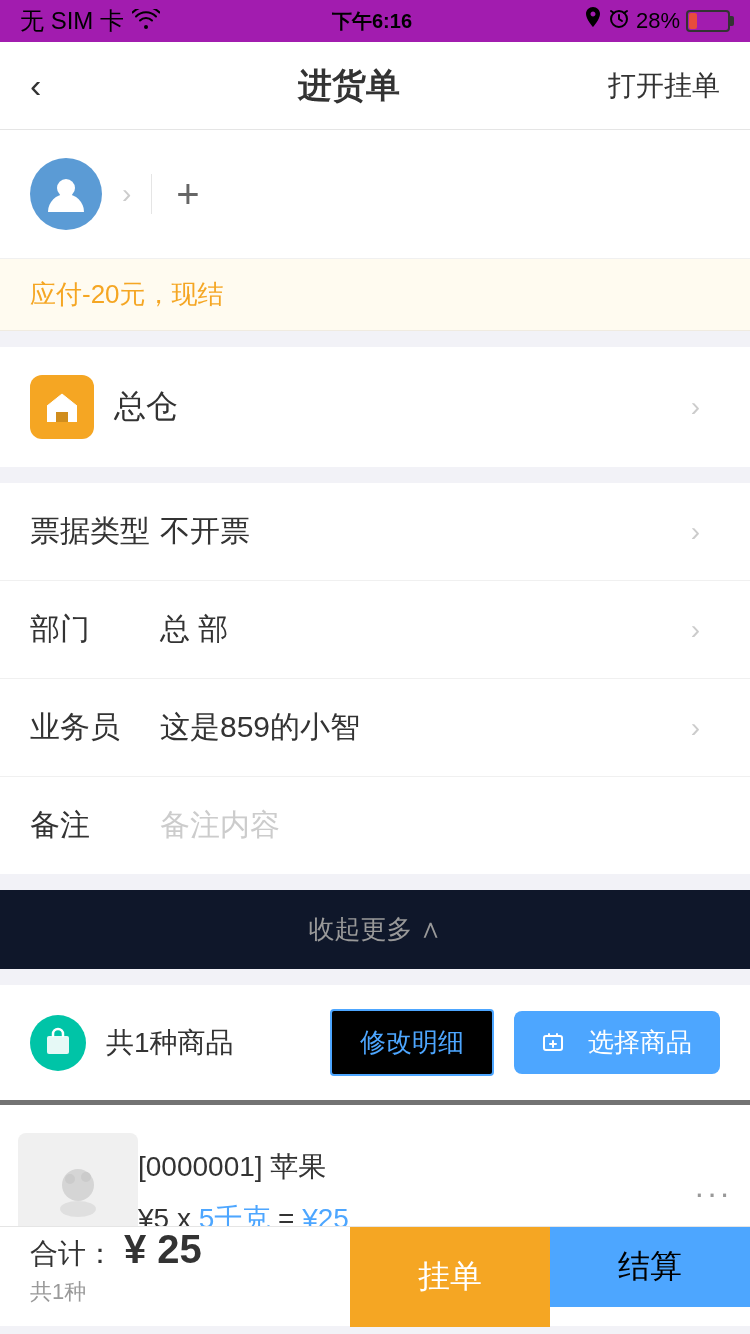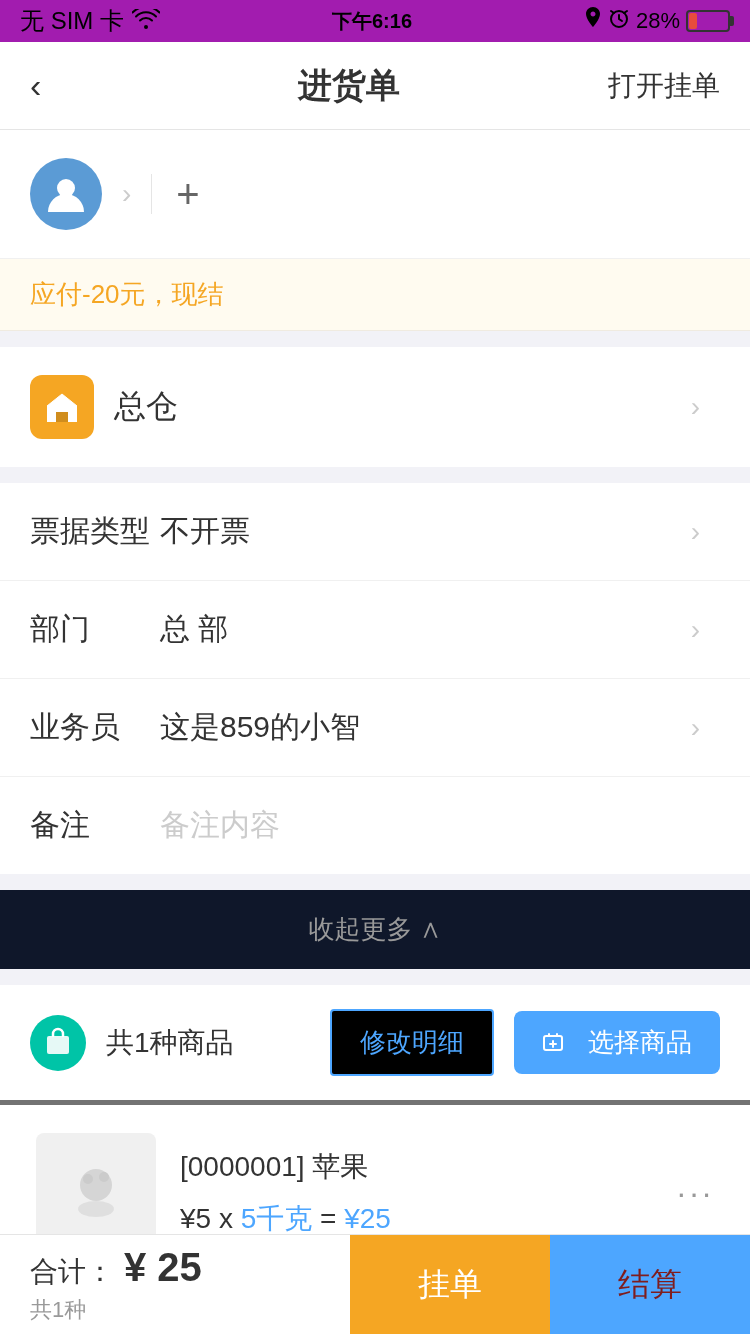--- a/index.html
+++ b/index.html
@@ -214,22 +214,21 @@
       display: flex;
       align-items: center;
       gap: 24px;
     }
 
     
     .product-item {
       background: #fff;
       display: flex;
       align-items: center;
-      padding: 28px 36px;
-      gap: 24px;
+      padding: 28px 18px;
       margin-bottom: 16px;
     }
     .product-thumb {
       width: 120px; height: 120px;
       background: #f0f0f0;
       border-radius: 8px;
       display: flex; align-items: center; justify-content: center;
       flex-shrink: 0;
       overflow: hidden;
     }
@@ -248,25 +247,24 @@
     .product-more {
       color: #999;
       font-size: 32px;
       cursor: pointer;
       letter-spacing: 2px;
     }
 
     
     .footer {
       position: fixed;
-      bottom: 0;
+      bottom: 8px;
       width: 750px;
       height: 100px;
       display: flex;
-      align-items: center;
       background: #fff;
       border-top: 1px solid #e5e5e5;
     }
     .footer-total {
       flex: 1;
       padding: 0 30px;
     }
     .footer-total-row {
       font-size: 28px;
       color: #333;
@@ -292,23 +290,23 @@
       border: none;
       font-size: 32px;
       cursor: pointer;
       display: flex;
       align-items: center;
       justify-content: center;
       font-family: Liberation Serif, serif;
     }
     .footer-btn-settle {
       width: 200px;
-      height: 100px;
+      height: 80px;
       background: #4da6ff;
-      color: #7f1d1d;
+      color: #000000;
       border: none;
       font-size: 32px;
       cursor: pointer;
       display: flex;
       align-items: center;
       justify-content: center;
     }
   </style>
 </head>
 <body>

